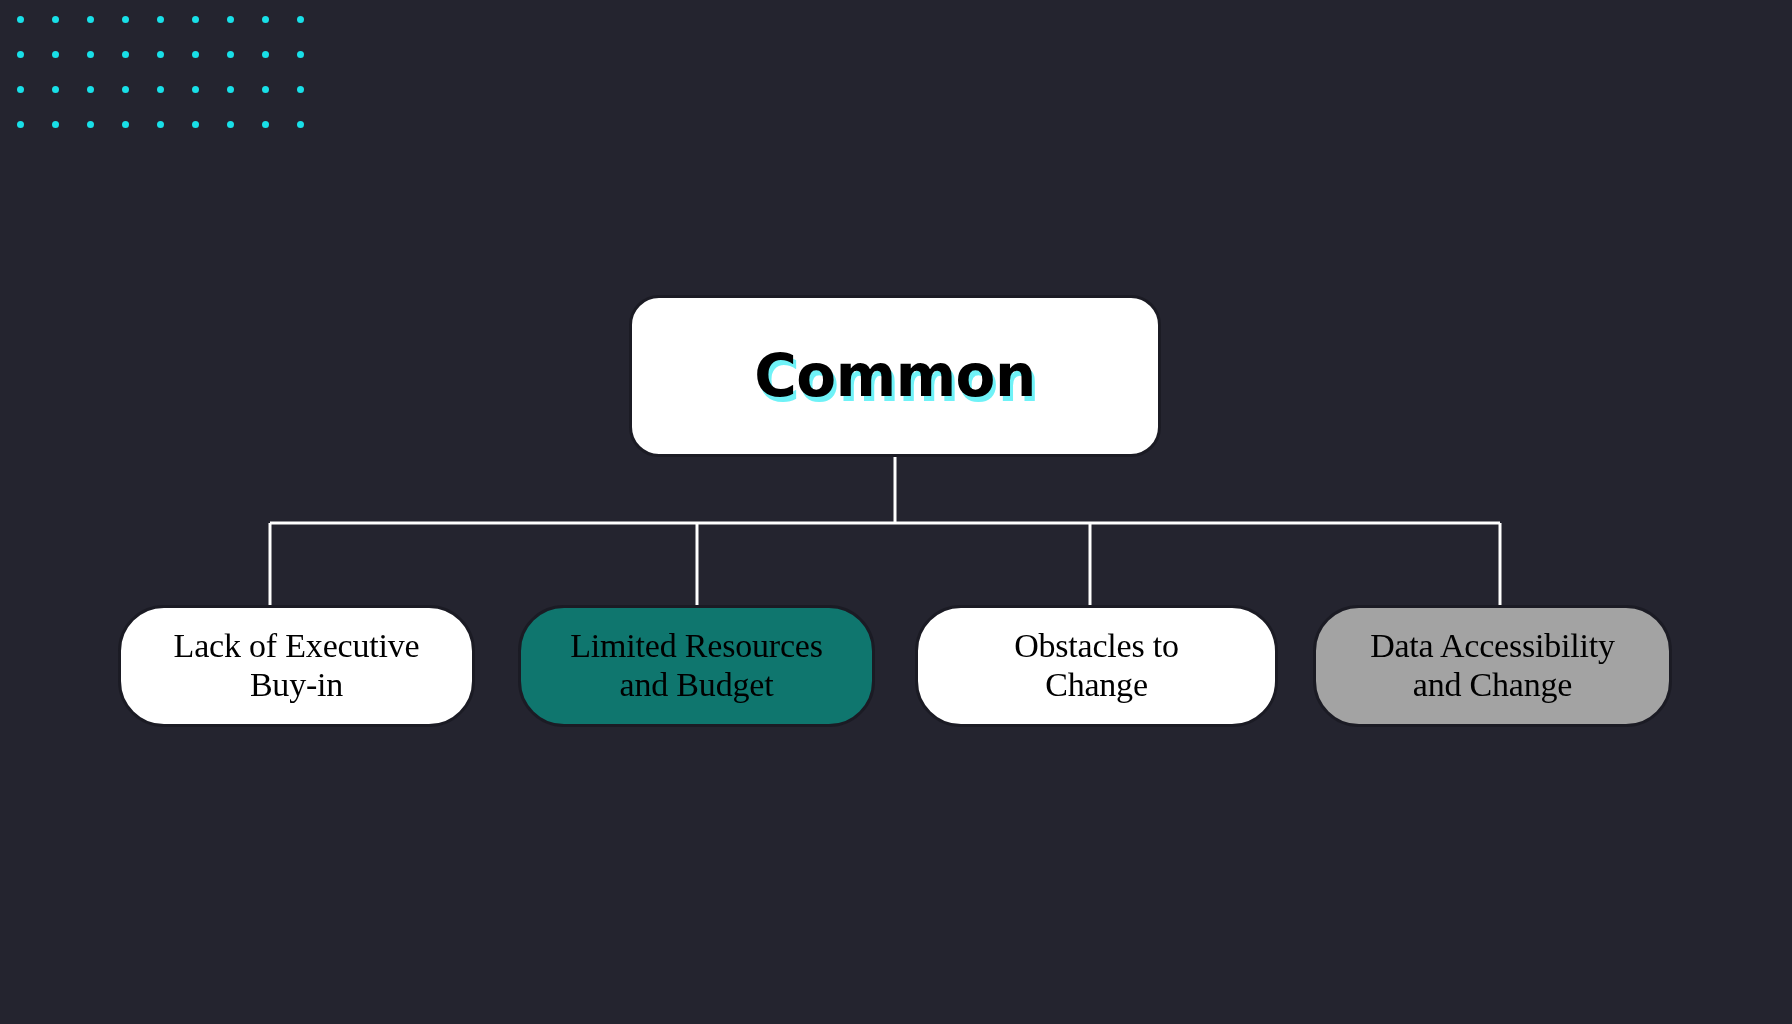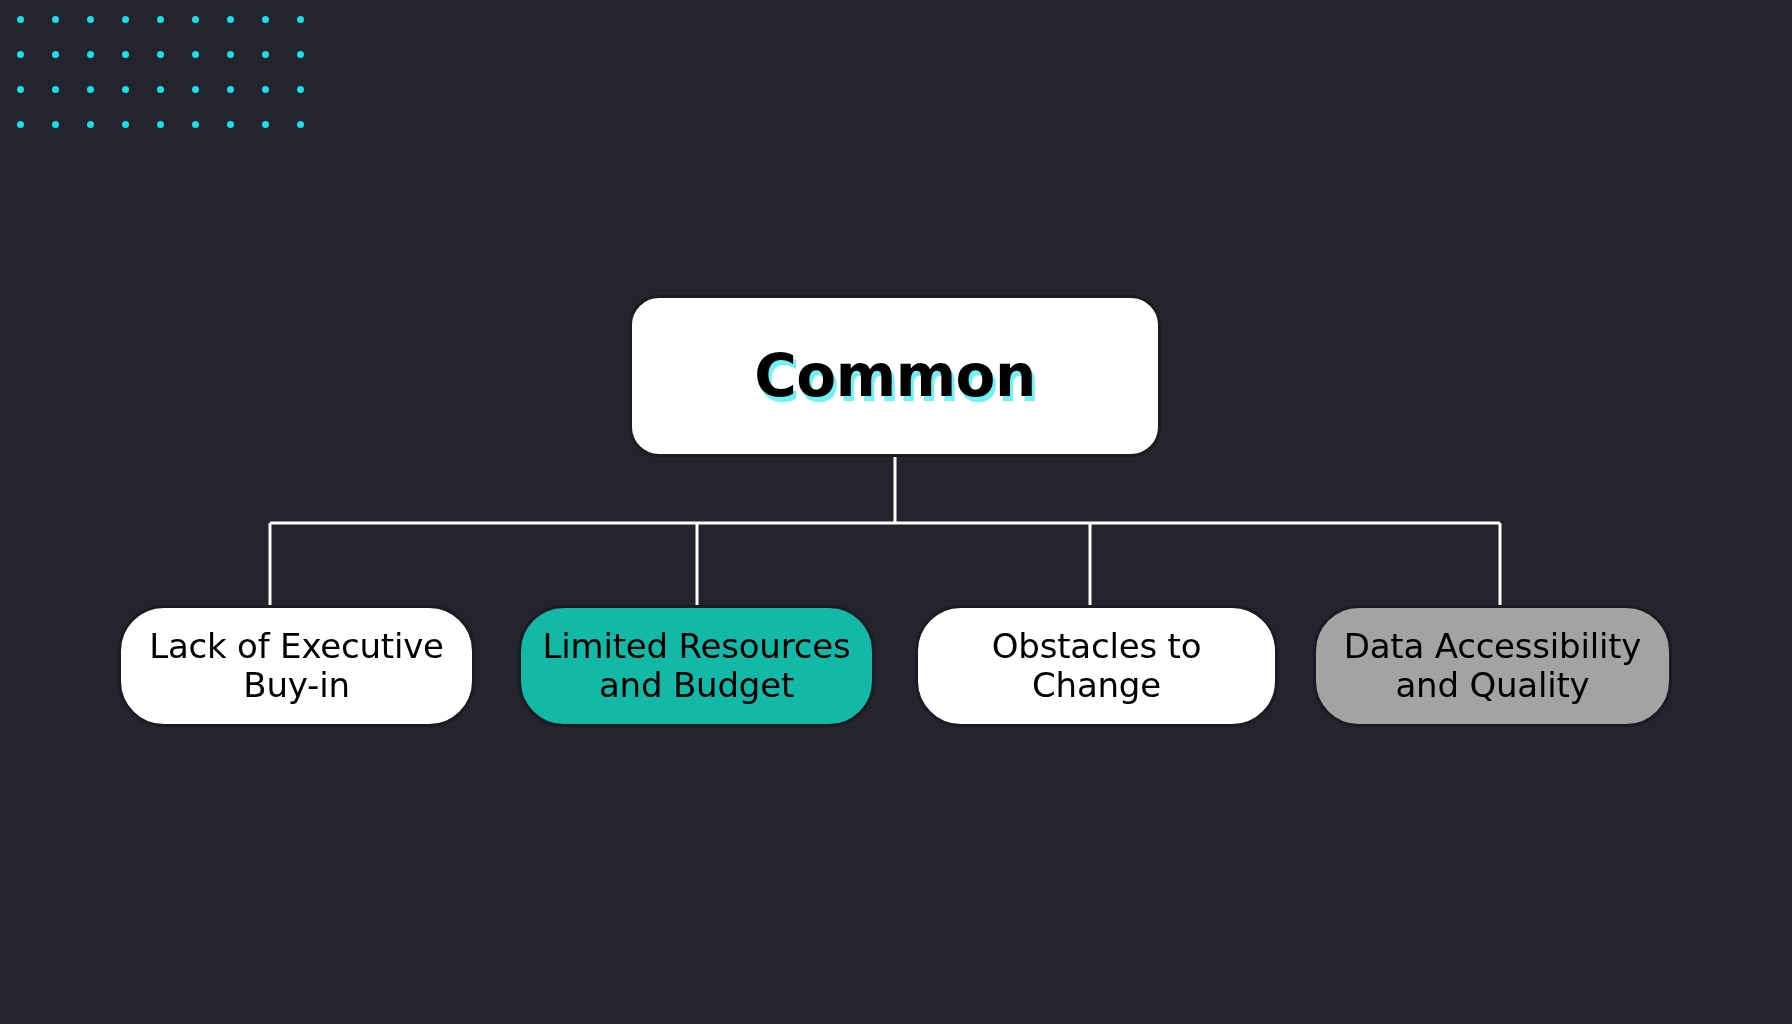--- a/index.html
+++ b/index.html
@@ -73,20 +73,21 @@
     font-weight:600;
     letter-spacing:-0.5px;
     color:#000000;
     text-shadow:3px 5px 0 #6FF2F7;
   }
 
   .child-node {
     top:605px;
     height:122px;
     border-radius:46px;
+    font-family:Liberation Serif, serif;
   }
   .child-node .node-label {
     font-size:34px;
     font-weight:400;
     letter-spacing:-0.2px;
   }
 
   #child-node-0 { left:118px;  width:357px; }
   #child-node-1 { left:518px;  width:357px; }
   #child-node-2 { left:915px;  width:363px; }
@@ -154,34 +155,34 @@
     </div>
   </div>
 
   <div class="node child-node" id="child-node-0" style="background: rgb(255, 255, 255); border-color: rgb(27, 27, 36); color: rgb(0, 0, 0);">
     <div class="node-label">
       <span>Lack of Executive</span><br>
       <span>Buy-in</span>
     </div>
   </div>
 
-  <div class="node child-node" id="child-node-1" style="background: #14b8a6; border-color: rgb(27, 27, 36); color: rgb(0, 0, 0);">
+  <div class="node child-node" id="child-node-1" style="background: #0f766e; border-color: rgb(27, 27, 36); color: rgb(0, 0, 0);">
     <div class="node-label">
       <span>Limited Resources</span><br>
       <span>and Budget</span>
     </div>
   </div>
 
   <div class="node child-node" id="child-node-2" style="background: rgb(255, 255, 255); border-color: rgb(27, 27, 36); color: rgb(0, 0, 0);">
     <div class="node-label">
       <span>Obstacles to</span><br>
       <span>Change</span>
     </div>
   </div>
 
   <div class="node child-node" id="child-node-3" style="background: #a3a3a3; border-color: rgb(27, 27, 36); color: rgb(0, 0, 0);">
     <div class="node-label">
       <span>Data Accessibility</span><br>
-      <span>and Quality</span>
+      <span>and Change</span>
     </div>
   </div>
 
 </div>
 
 </body></html>

